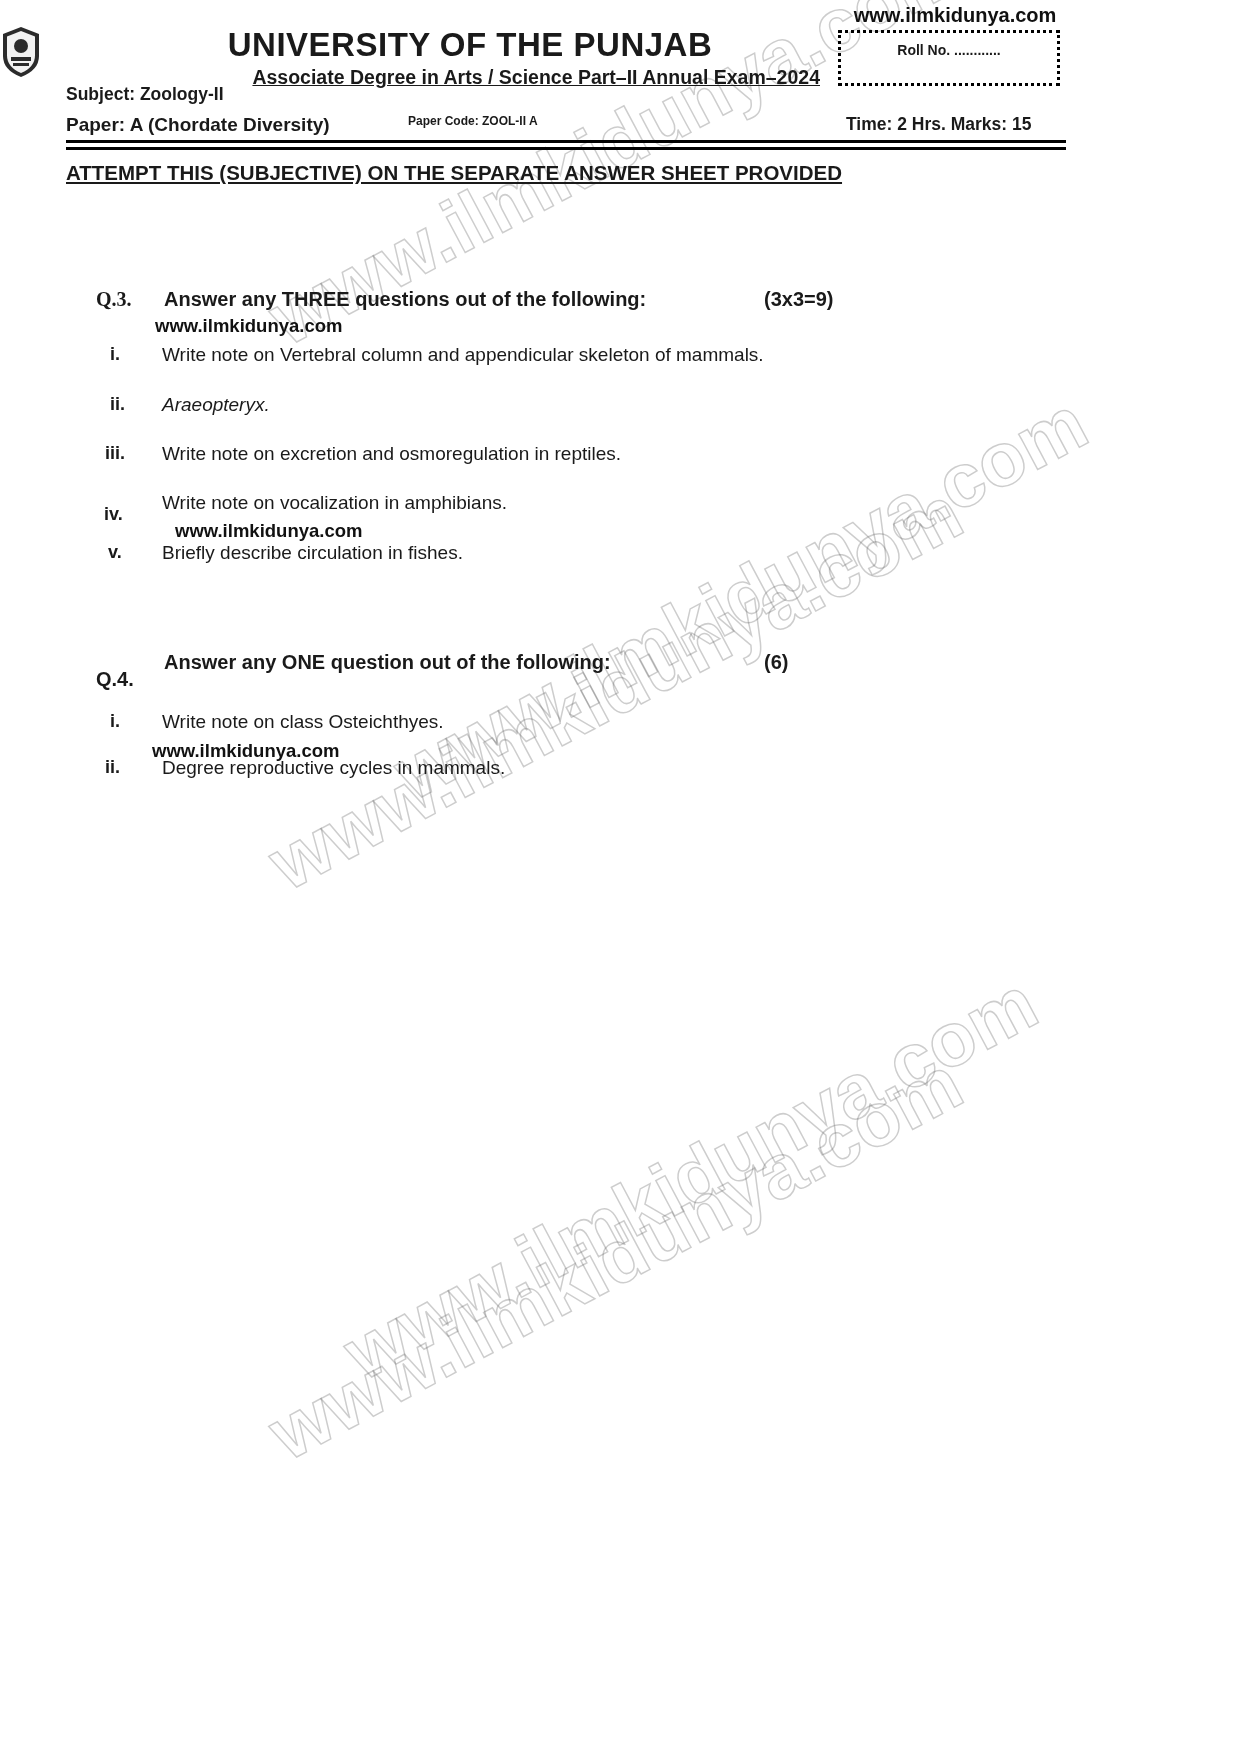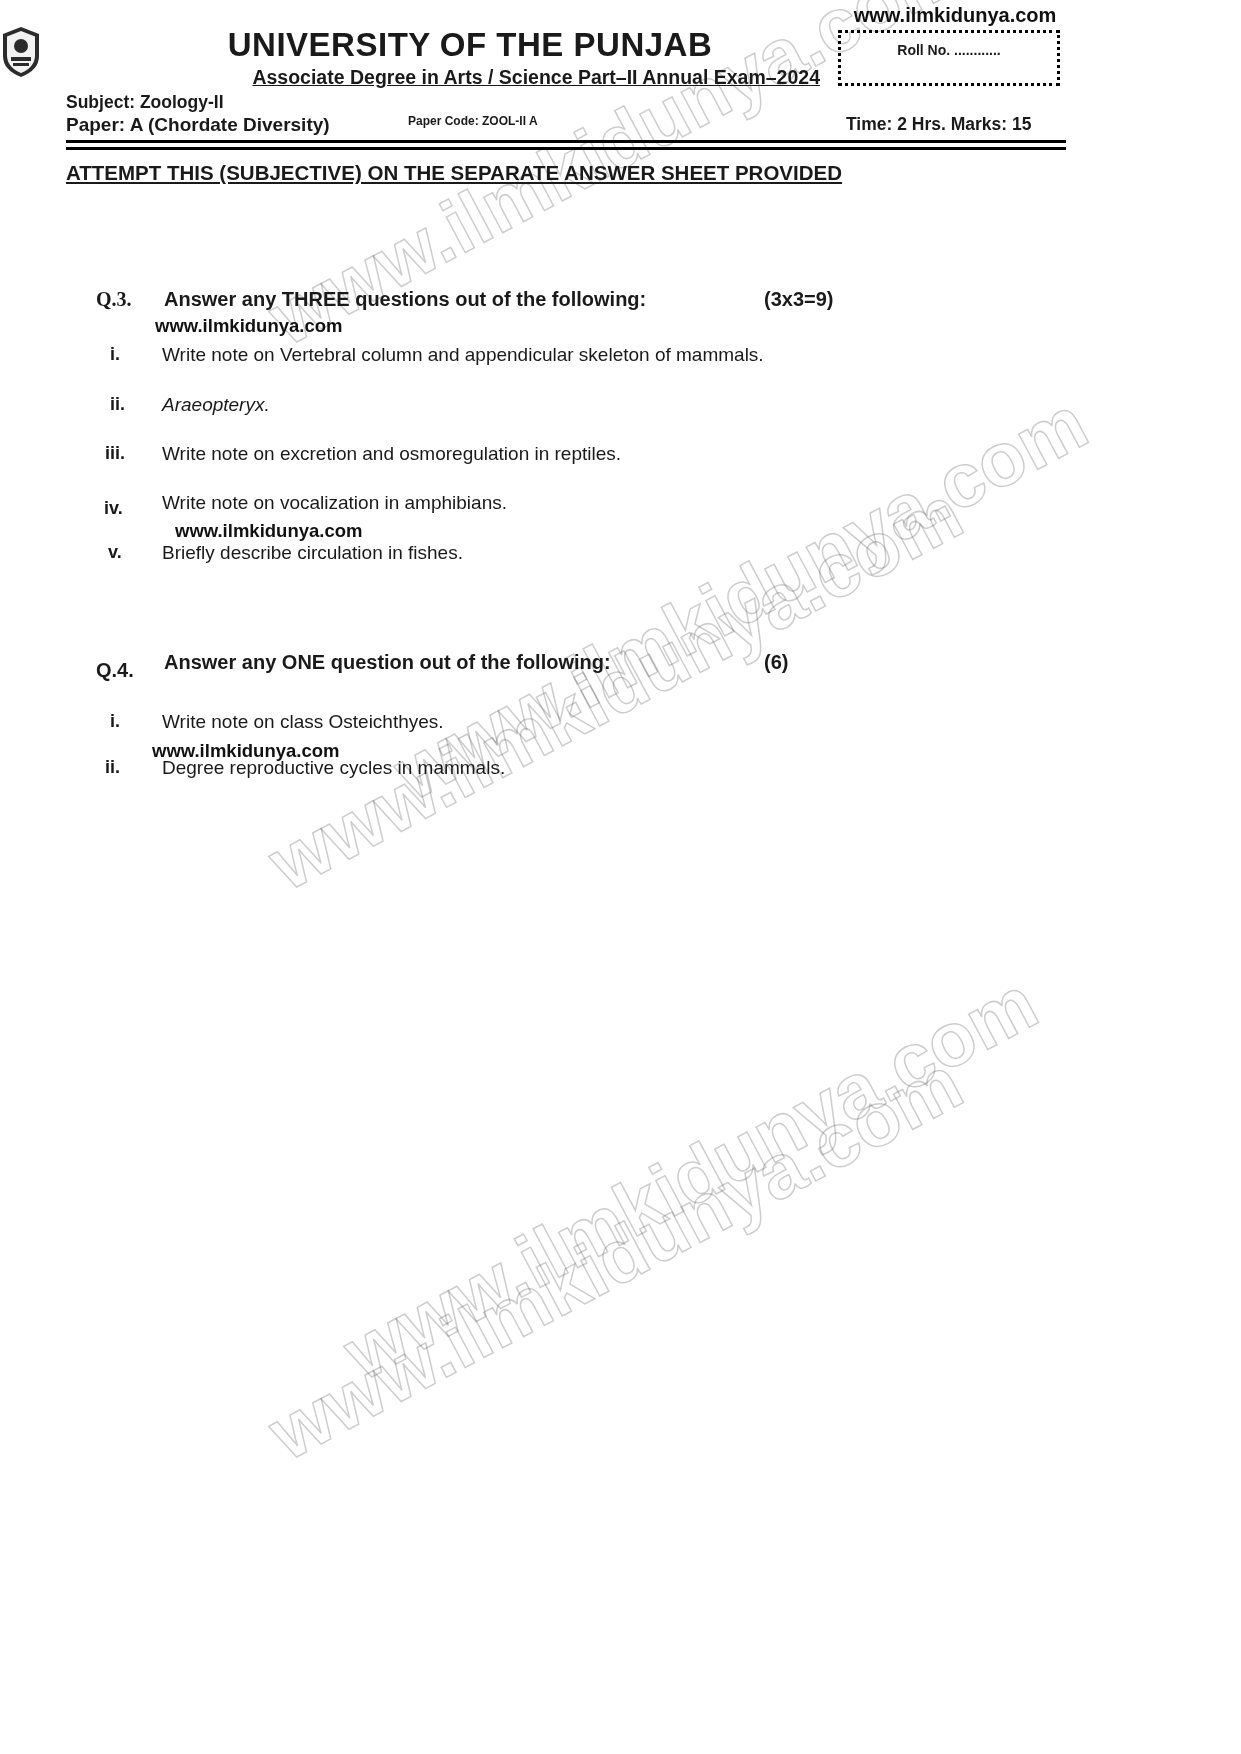--- a/index.html
+++ b/index.html
@@ -99,21 +99,21 @@
     top: 9px;
     width: 100%;
     text-align: center;
     font-size: 14px;
     font-weight: bold;
   }
 
   .subject-line {
     position: absolute;
     left: 66px;
-    top: 92px;
+    top: 84px;
     font-size: 17.5px;
     font-weight: bold;
     z-index: 11;
   }
   .paper-line {
     position: absolute;
     left: 66px;
     top: 114px;
     font-size: 19px;
     font-weight: bold;
@@ -266,33 +266,33 @@
       <span class="item-num" style="left:0px; top:0px;">ii.</span>
       <span class="item-text italic" style="left:52px; top:0px;">Araeopteryx.</span>
     </div>
 
     <div class="item" style="left:105px; top:443px; width:900px;">
       <span class="item-num" style="left:0px; top:0px;">iii.</span>
       <span class="item-text" style="left:57px; top:0px;">Write note on excretion and osmoregulation in reptiles.</span>
     </div>
 
     <div class="item" style="left:104px; top:492px; width:900px;">
-      <span class="item-num" style="left:0px; top:6px;">iv.</span>
+      <span class="item-num" style="left:0px; top:12px;">iv.</span>
       <span class="item-text" style="left:58px; top:0px;">Write note on vocalization in amphibians.</span>
     </div>
 
     <div class="inline-url" style="left:175px; top:520px;">www.ilmkidunya.com</div>
 
     <div class="item" style="left:108px; top:542px; width:900px;">
       <span class="item-num" style="left:0px; top:0px;">v.</span>
       <span class="item-text" style="left:54px; top:0px;">Briefly describe circulation in fishes.</span>
     </div>
 
     <div class="q-head" id="q4-head" style="left:96px; top:651px; width:900px;">
-      <span class="q-label" style="left:0px; top:8px;">Q.4.</span>
+      <span class="q-label" style="left:0px; top:17px;">Q.4.</span>
       <span class="q-text" style="left:68px; top:0px;">Answer any ONE question out of the following:</span>
       <span class="q-marks" style="left:668px; top:0px;">(6)</span>
     </div>
 
     <div class="item" style="left:110px; top:711px; width:900px;">
       <span class="item-num" style="left:0px; top:0px;">i.</span>
       <span class="item-text" style="left:52px; top:0px;">Write note on class Osteichthyes.</span>
     </div>
 
     <div class="inline-url" style="left:152px; top:740px;">www.ilmkidunya.com</div>

